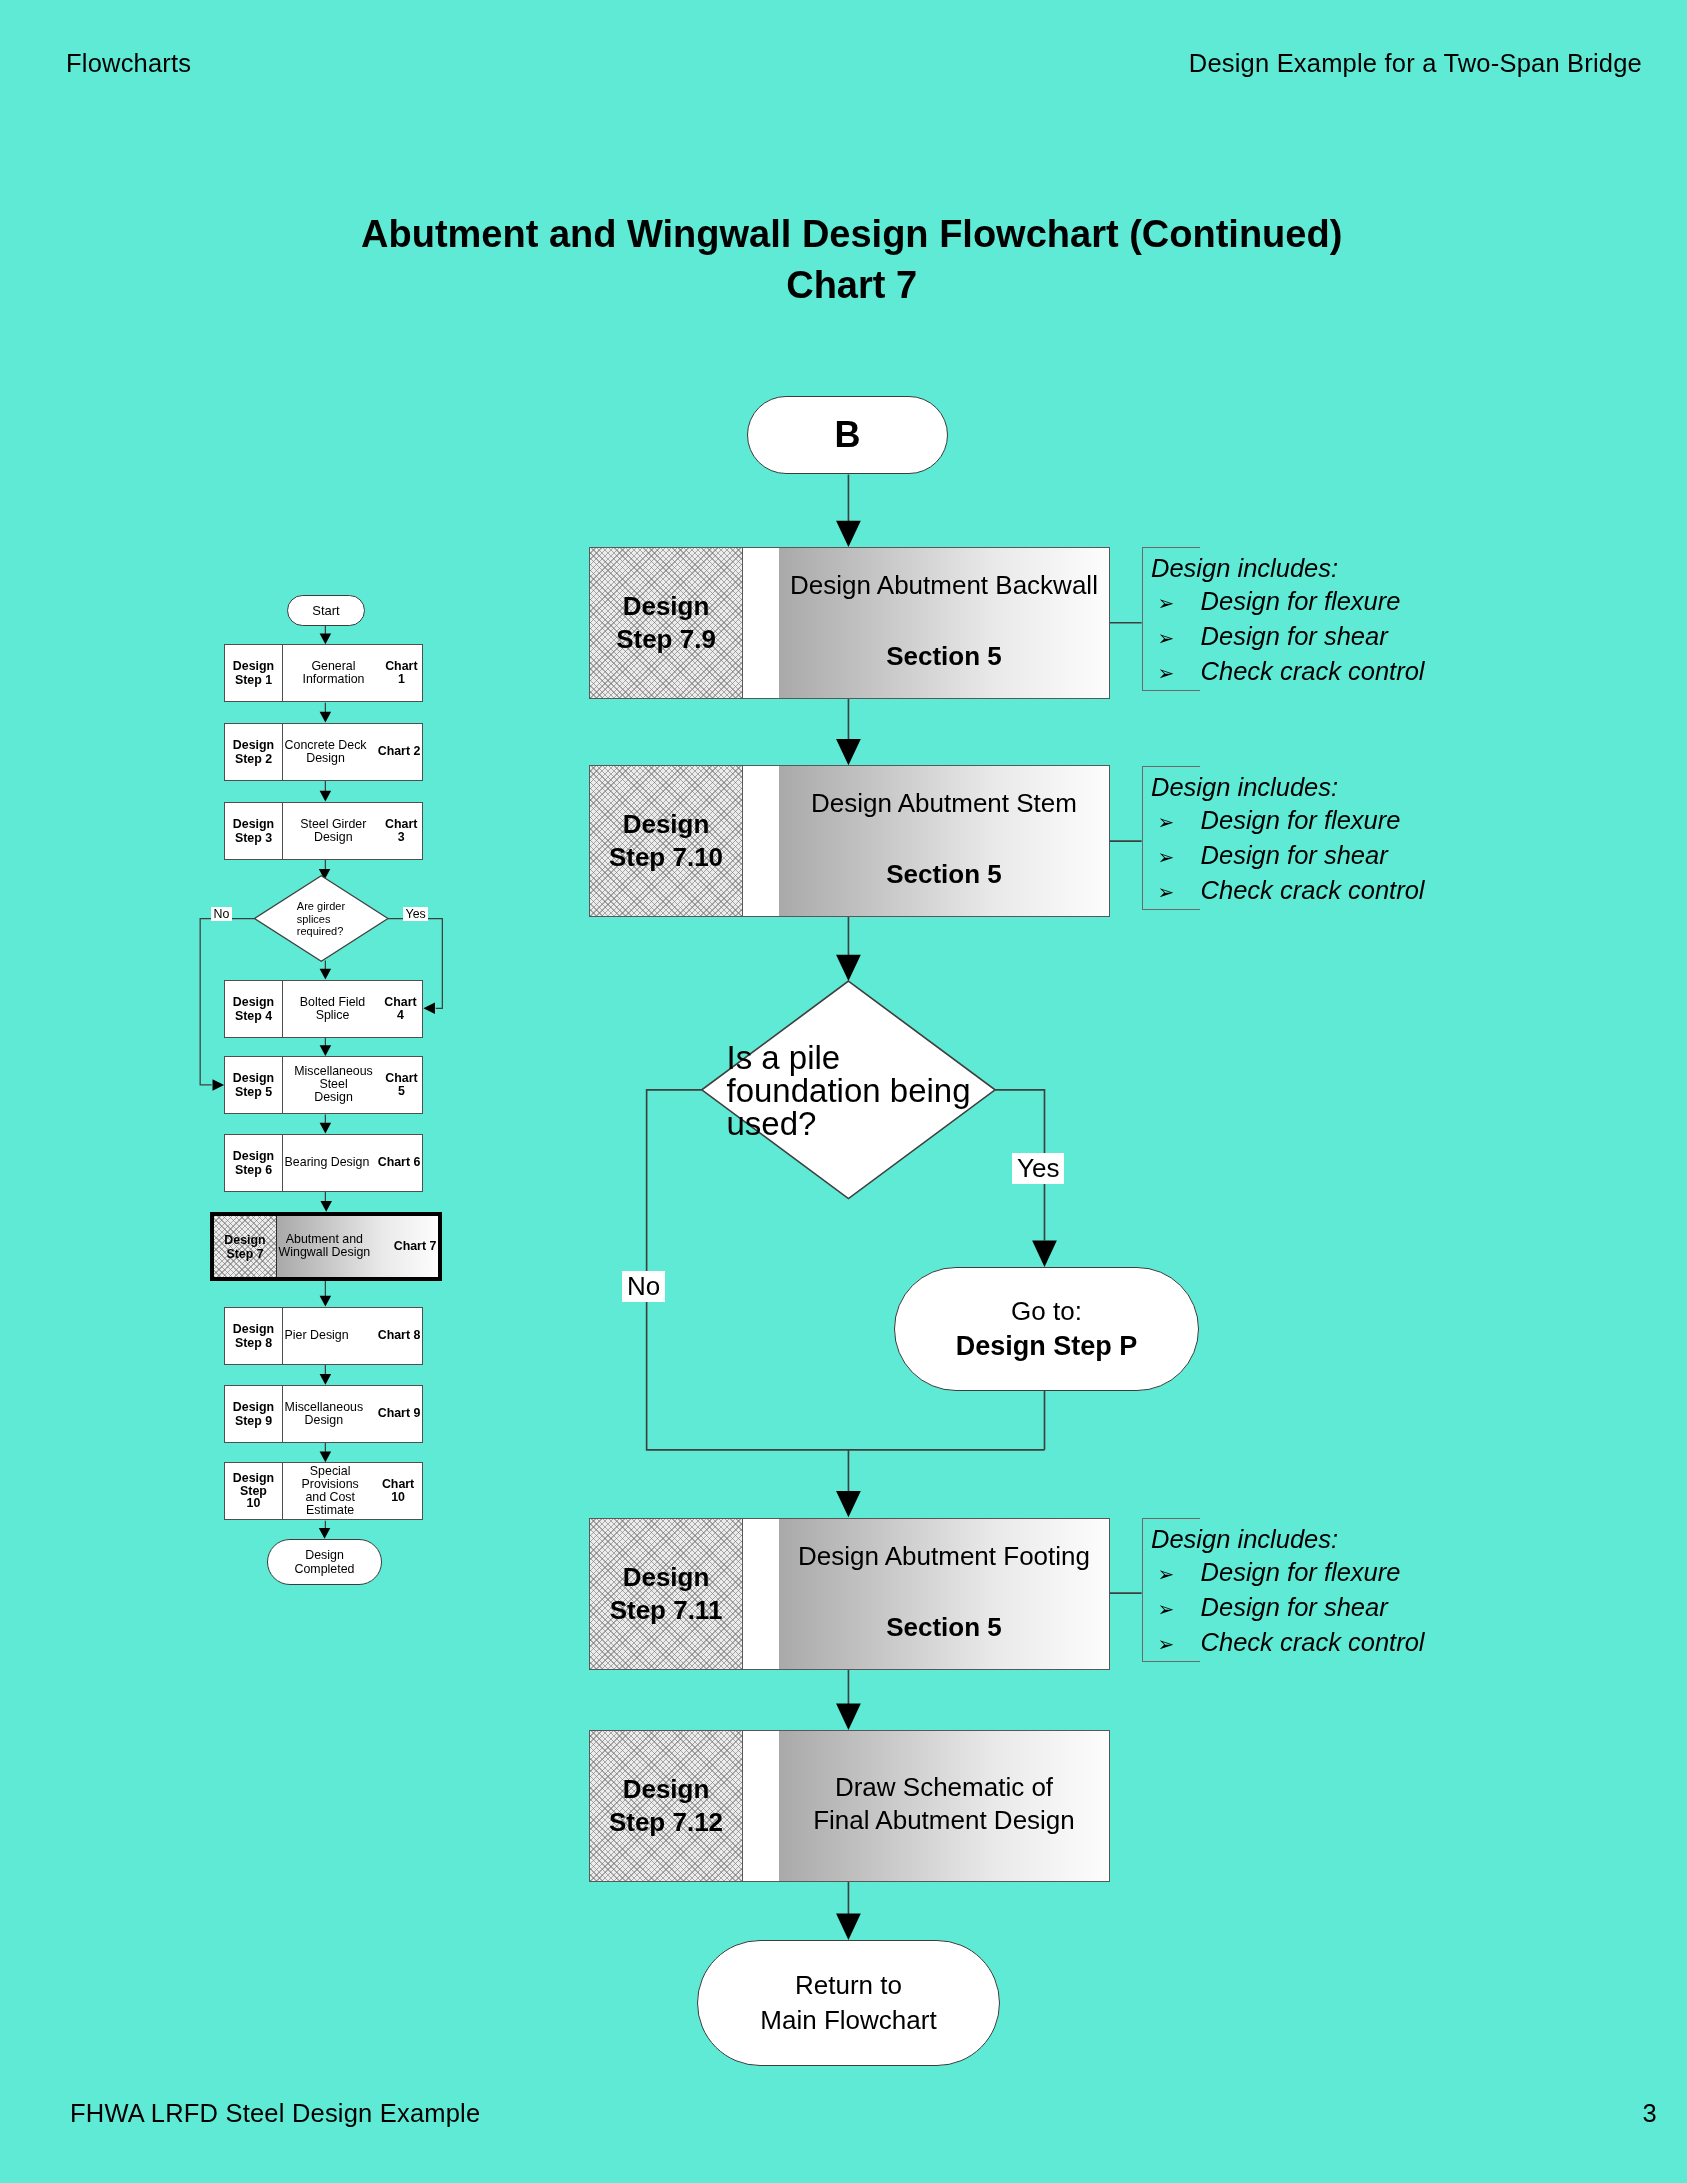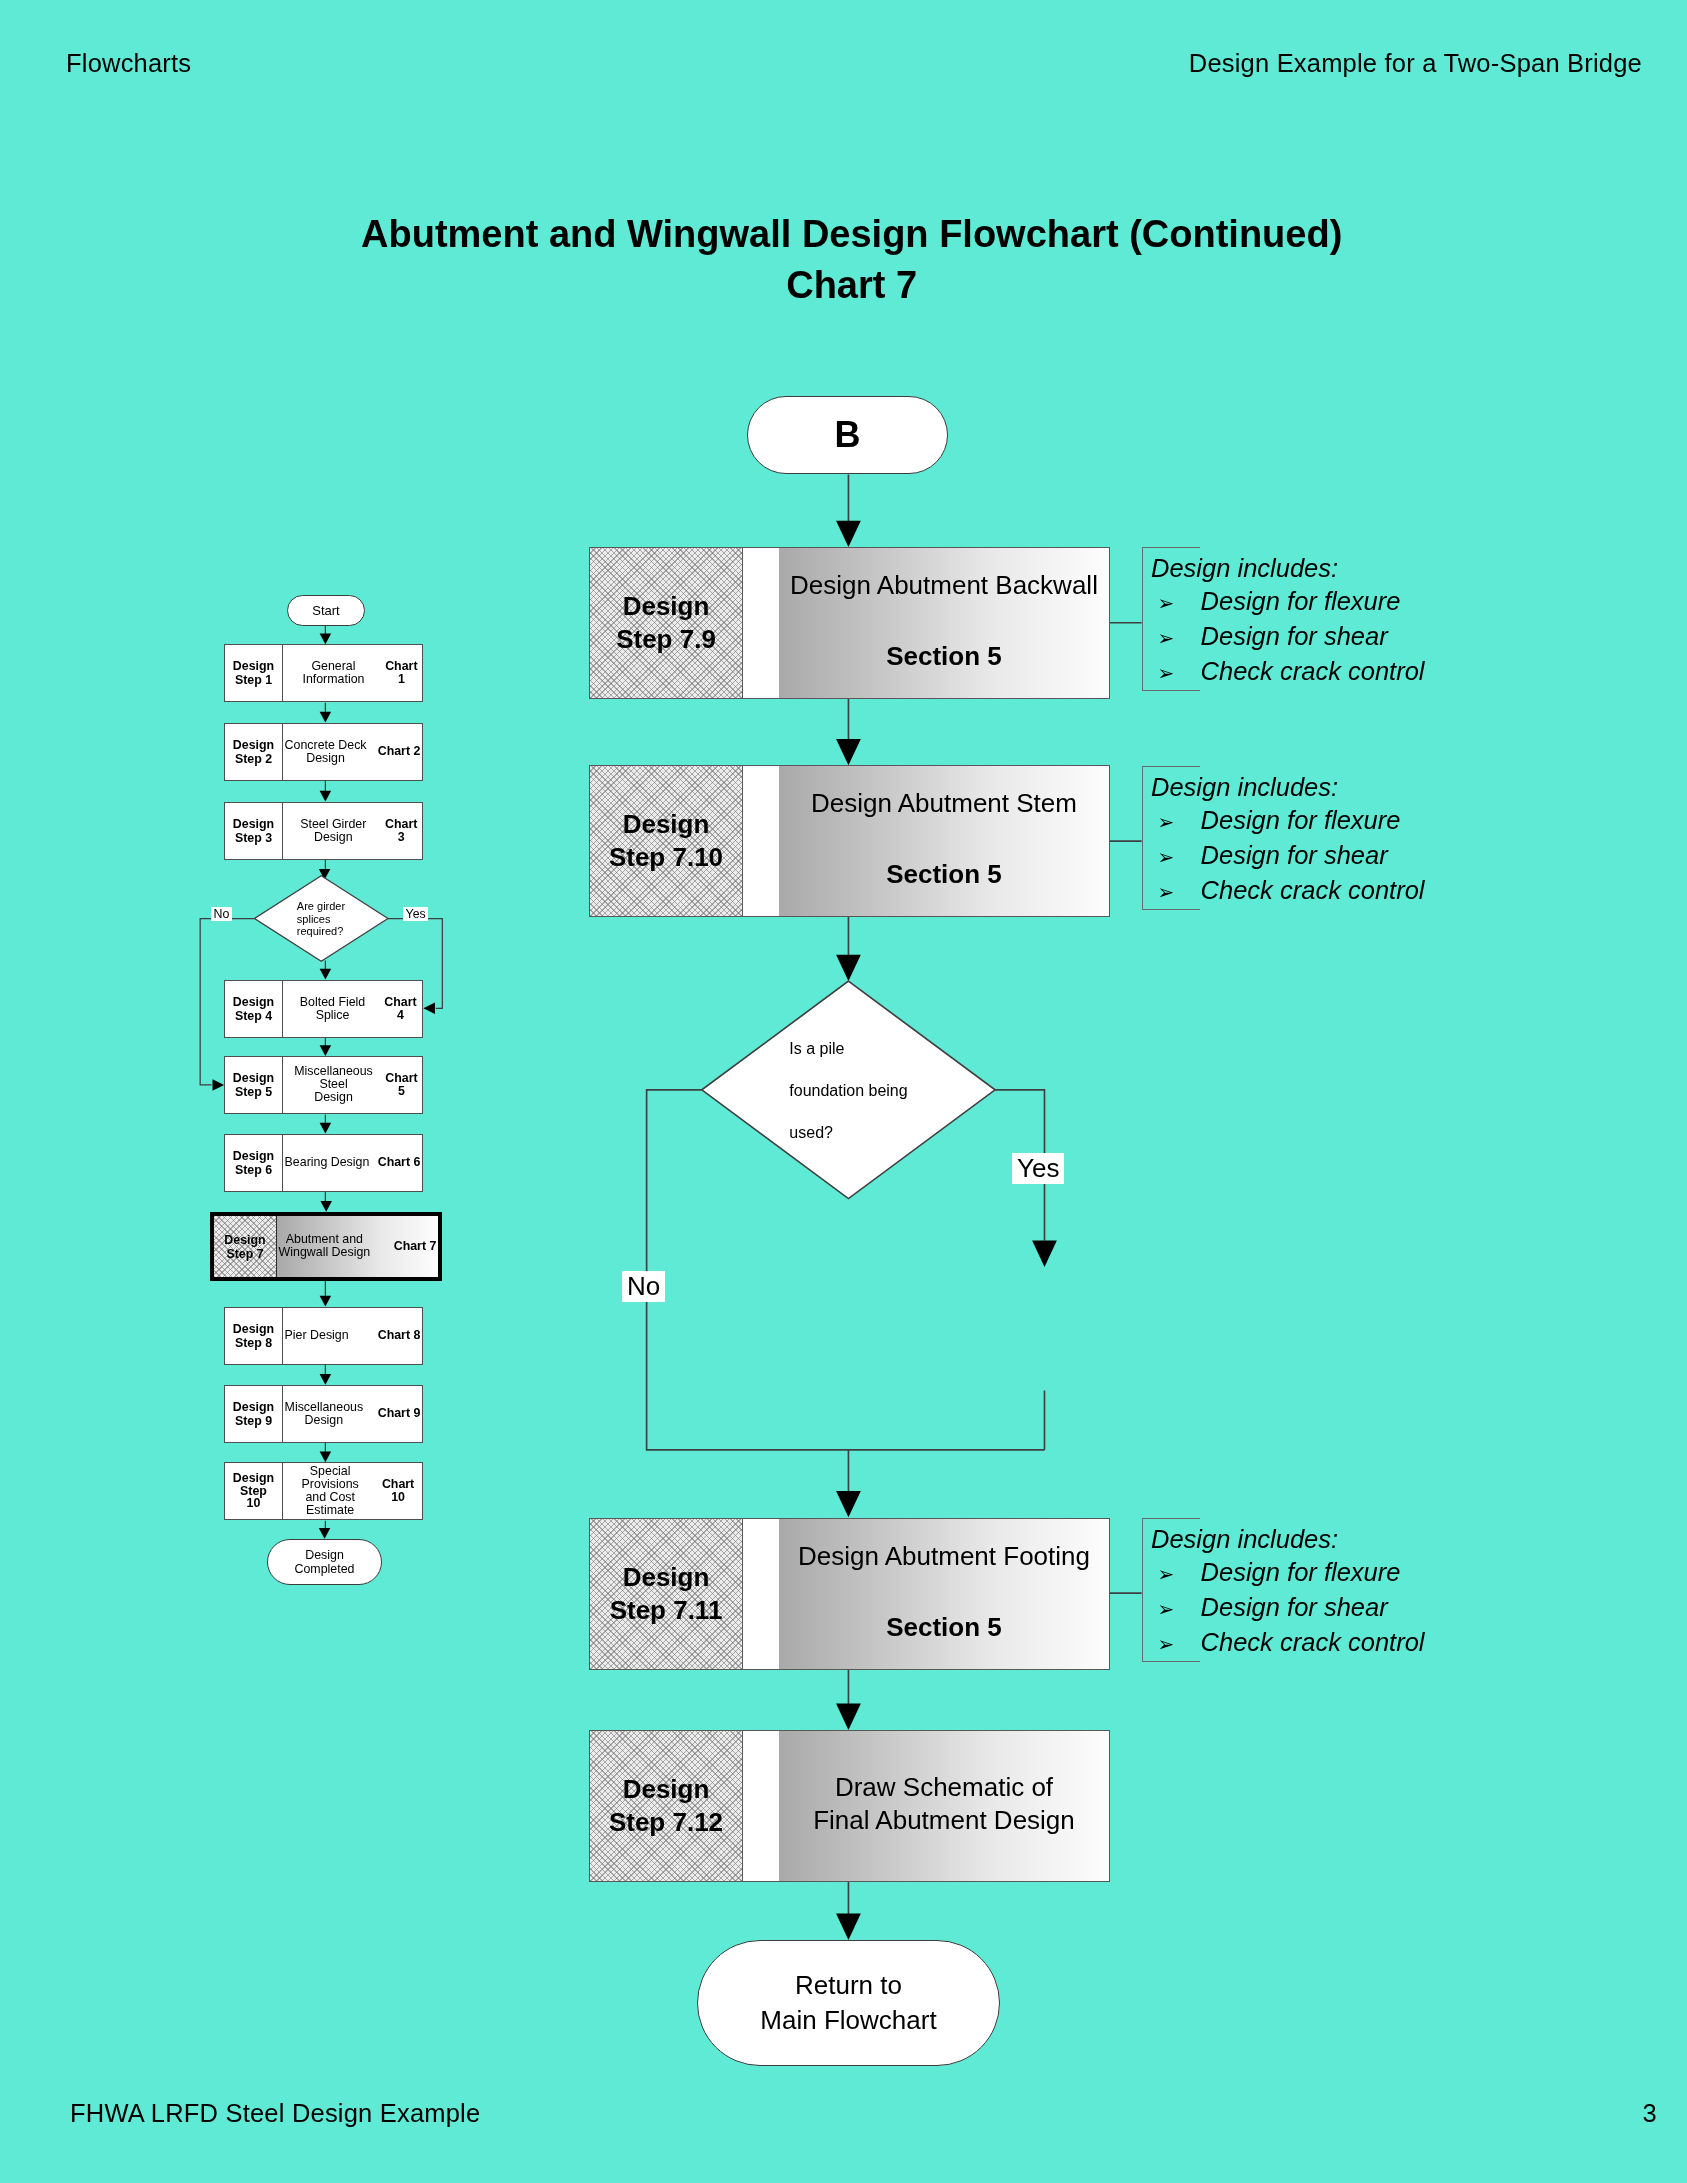--- a/index.html
+++ b/index.html
@@ -257,26 +257,32 @@
 
   <div class="abs mbox z2" style="left:589px;top:765px;width:521px;height:152px;">
     <div class="cellL pre hatch">Design
 Step 7.10</div>
     <div class="cellR grad">
       <div class="pre">Design Abutment Stem</div>
       <div class="sect">Section 5</div>
     </div>
   </div>
 
-  <div class="abs dtext pre z2" style="left:725px;top:1041px;width:247px;height:99px;font-size:16px;line-height:42px;">Is a pile
+  <div class="abs dtext pre z2" style="left:725px;top:1041px;width:247px;height:99px;font-size:33px;line-height:33px;">Is a pile
 foundation being
 used?</div>
   <div class="abs wlabel big z3" style="left:1012px;top:1153px;">Yes</div>
   <div class="abs wlabel big z3" style="left:622px;top:1271px;">No</div>
 
+  <div class="abs oval z2" style="left:894px;top:1267px;width:305px;height:124px;border-radius:62px;font-size:26px;line-height:35px;">
+    <div>
+      <div>Go to:</div>
+      <div style="font-weight:bold;font-size:27px;">Design Step P</div>
+    </div>
+  </div>
 
   <div class="abs mbox z2" style="left:589px;top:1518px;width:521px;height:152px;">
     <div class="cellL pre hatch">Design
 Step 7.11</div>
     <div class="cellR grad">
       <div class="pre">Design Abutment Footing</div>
       <div class="sect">Section 5</div>
     </div>
   </div>
 

